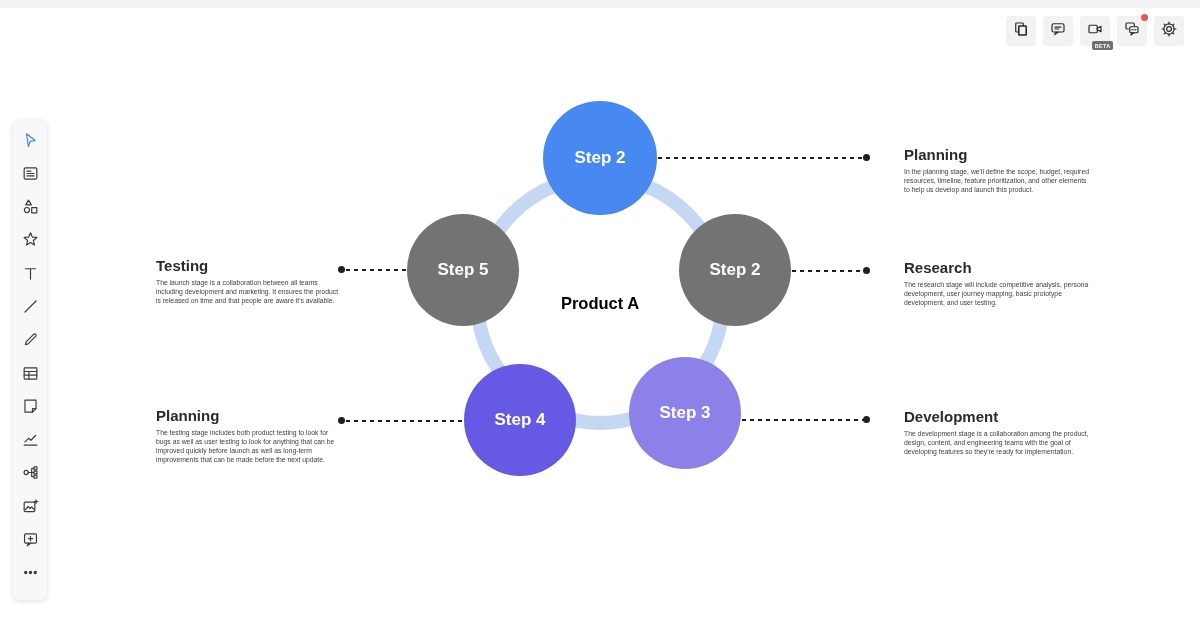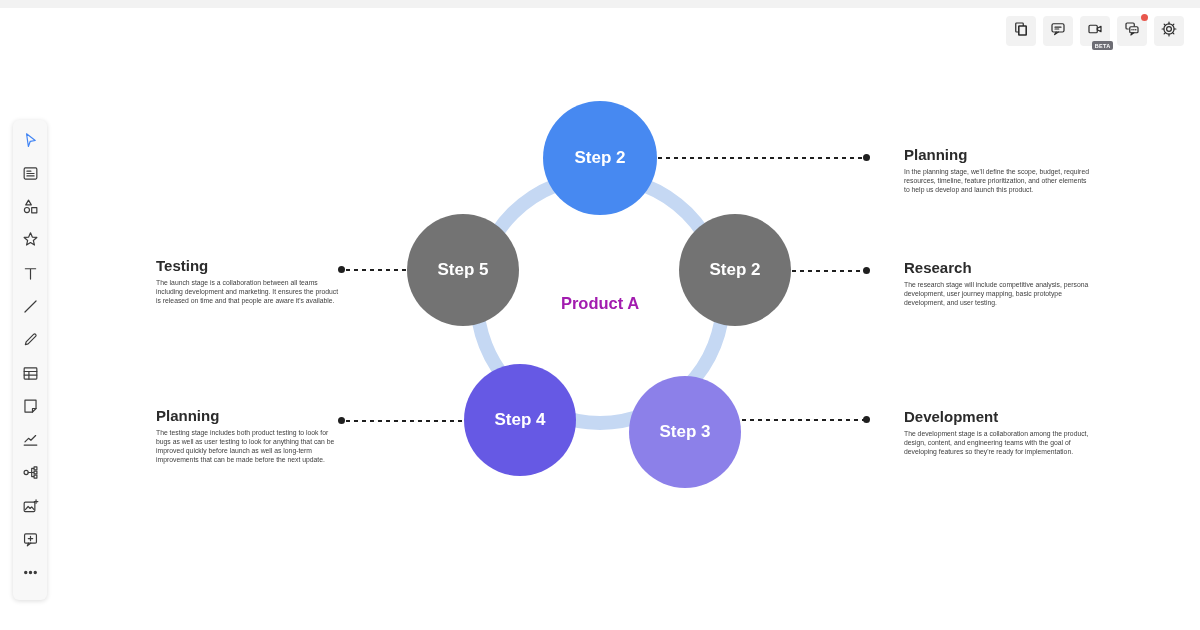--- a/index.html
+++ b/index.html
@@ -58,33 +58,33 @@
   .canvas { position:absolute; inset:0; }
   .ring {
     position:absolute; left:470px; top:170px;
     width:260px; height:260px;
     border:14px solid #c5d8f3; border-radius:50%;
     z-index:1;
   }
   .center-label {
     position:absolute; left:500px; top:294px; width:200px;
     text-align:center;
-    font-size:16.5px; font-weight:bold; color:#a21caf;
+    font-size:16.5px; font-weight:bold; color:#000000;
     z-index:3;
   }
   .step-circle {
     position:absolute;
     width:114px; height:114px; border-radius:50%;
     display:flex; align-items:center; justify-content:center;
     color:#ffffff; font-weight:bold; font-size:17px;
     z-index:2; cursor:pointer;
   }
   .sc-1 { left:543px; top:101px; }
   .sc-2 { left:679px; top:214px; width:112px; height:112px; }
-  .sc-3 { left:629px; top:376px; width:112px; height:112px; }
+  .sc-3 { left:629px; top:357px; width:112px; height:112px; }
   .sc-4 { left:464px; top:364px; width:112px; height:112px; }
   .sc-5 { left:407px; top:214px; width:112px; height:112px; }
   .connector {
     position:absolute; height:2px;
     background:repeating-linear-gradient(90deg,#1f1f1f 0 4px,transparent 4px 8px);
     z-index:0;
   }
   .conn-dot {
     position:absolute; width:7px; height:7px; border-radius:50%;
     background:#1f1f1f; z-index:0;

